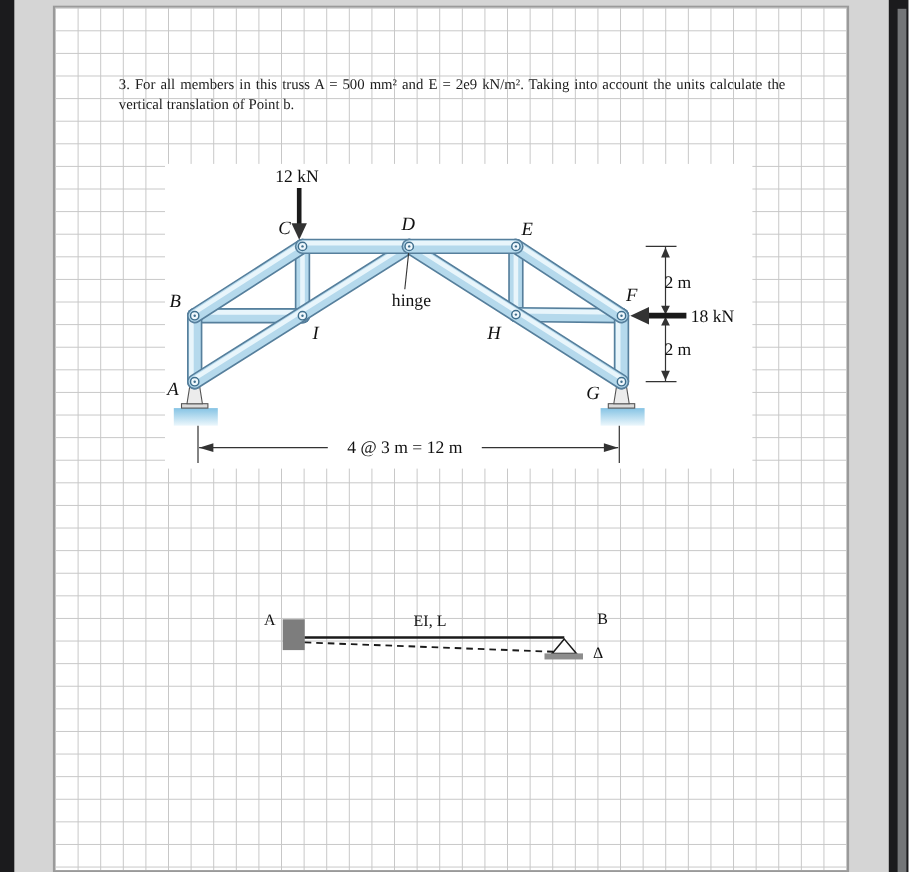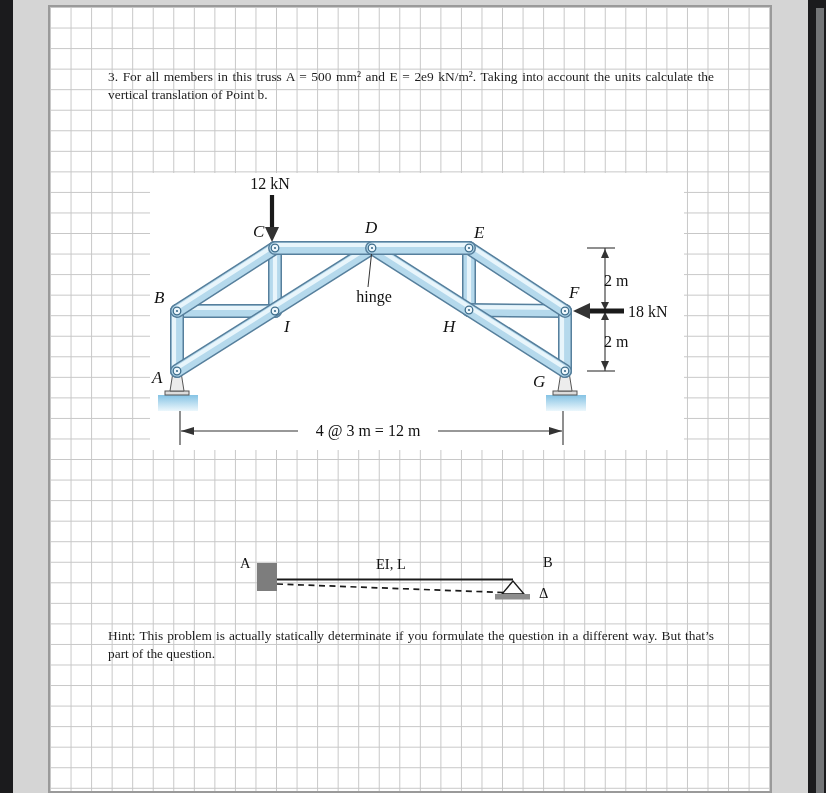--- a/index.html
+++ b/index.html
@@ -19,21 +19,21 @@
     background-size:20.55px 20.55px;
     border:2px solid #9a9a9a; box-sizing:border-box;
   }
   .para {
     position:absolute; left:58px; width:606px; margin:0;
     font-size:13.4px; line-height:18.4px; color:#1c1c1c; text-align:justify;
   }
   #p3   { top:61px; }
   #p4   { top:476px; }
   #hint { top:620px; }
-  .fig-truss { position:absolute; left:100px; top:142px; width:534px; height:277px; background:#ffffff;margin-top:24px; }
+  .fig-truss { position:absolute; left:100px; top:142px; width:534px; height:277px; background:#ffffff; }
   .fig-beam  { position:absolute; left:182px; top:543px; width:340px; height:58px; }
   svg { display:block; }
   
   .m-o { stroke:#567f9c; stroke-width:14;   stroke-linecap:round; }
   .m-f { stroke:#b5d9ec; stroke-width:11;   stroke-linecap:round; }
   .m-h { stroke:#e8f5fb; stroke-width:4.2;  stroke-linecap:round; }
   .pin { fill:#eef7fc; stroke:#3f6e8c; stroke-width:1.3; }
   .pin-dot { fill:#3f6e8c; }
   .jlabel { font-family:"Liberation Serif", serif; font-style:italic; font-size:17px; fill:#111; }
   .flabel { font-family:"Liberation Serif", serif; font-size:16px; fill:#111; }
@@ -211,20 +211,19 @@
         <text class="beamtxt" x="311" y="17">B</text>
         <rect x="25" y="13" width="20" height="28" fill="#7d7d7d"></rect>
         <line x1="45" y1="29.5" x2="281" y2="29.5" stroke="#1a1a1a" stroke-width="2.2"></line>
         <line x1="45" y1="34" x2="271" y2="42.5" stroke="#1a1a1a" stroke-width="1.7" stroke-dasharray="6 4.5"></line>
         <path d="M 281 31 L 270 44 L 292 44 Z" fill="#fdfdfd" stroke="#1a1a1a" stroke-width="1.4"></path>
         <rect x="263" y="44" width="35" height="5.5" fill="#8d8d8d"></rect>
         <text class="beamtxt" x="307" y="48">Δ</text>
       </svg>
     </div>
 
-    <p class="para" id="hint">Hint: This problem is actually statically determinate if you formulate the question in a different way. But that’s part of the question.</p>
 
   </div>
 
   <div class="bar-right">
     <div class="scroll-thumb"></div>
   </div>
 </div>
 
 </body></html>

